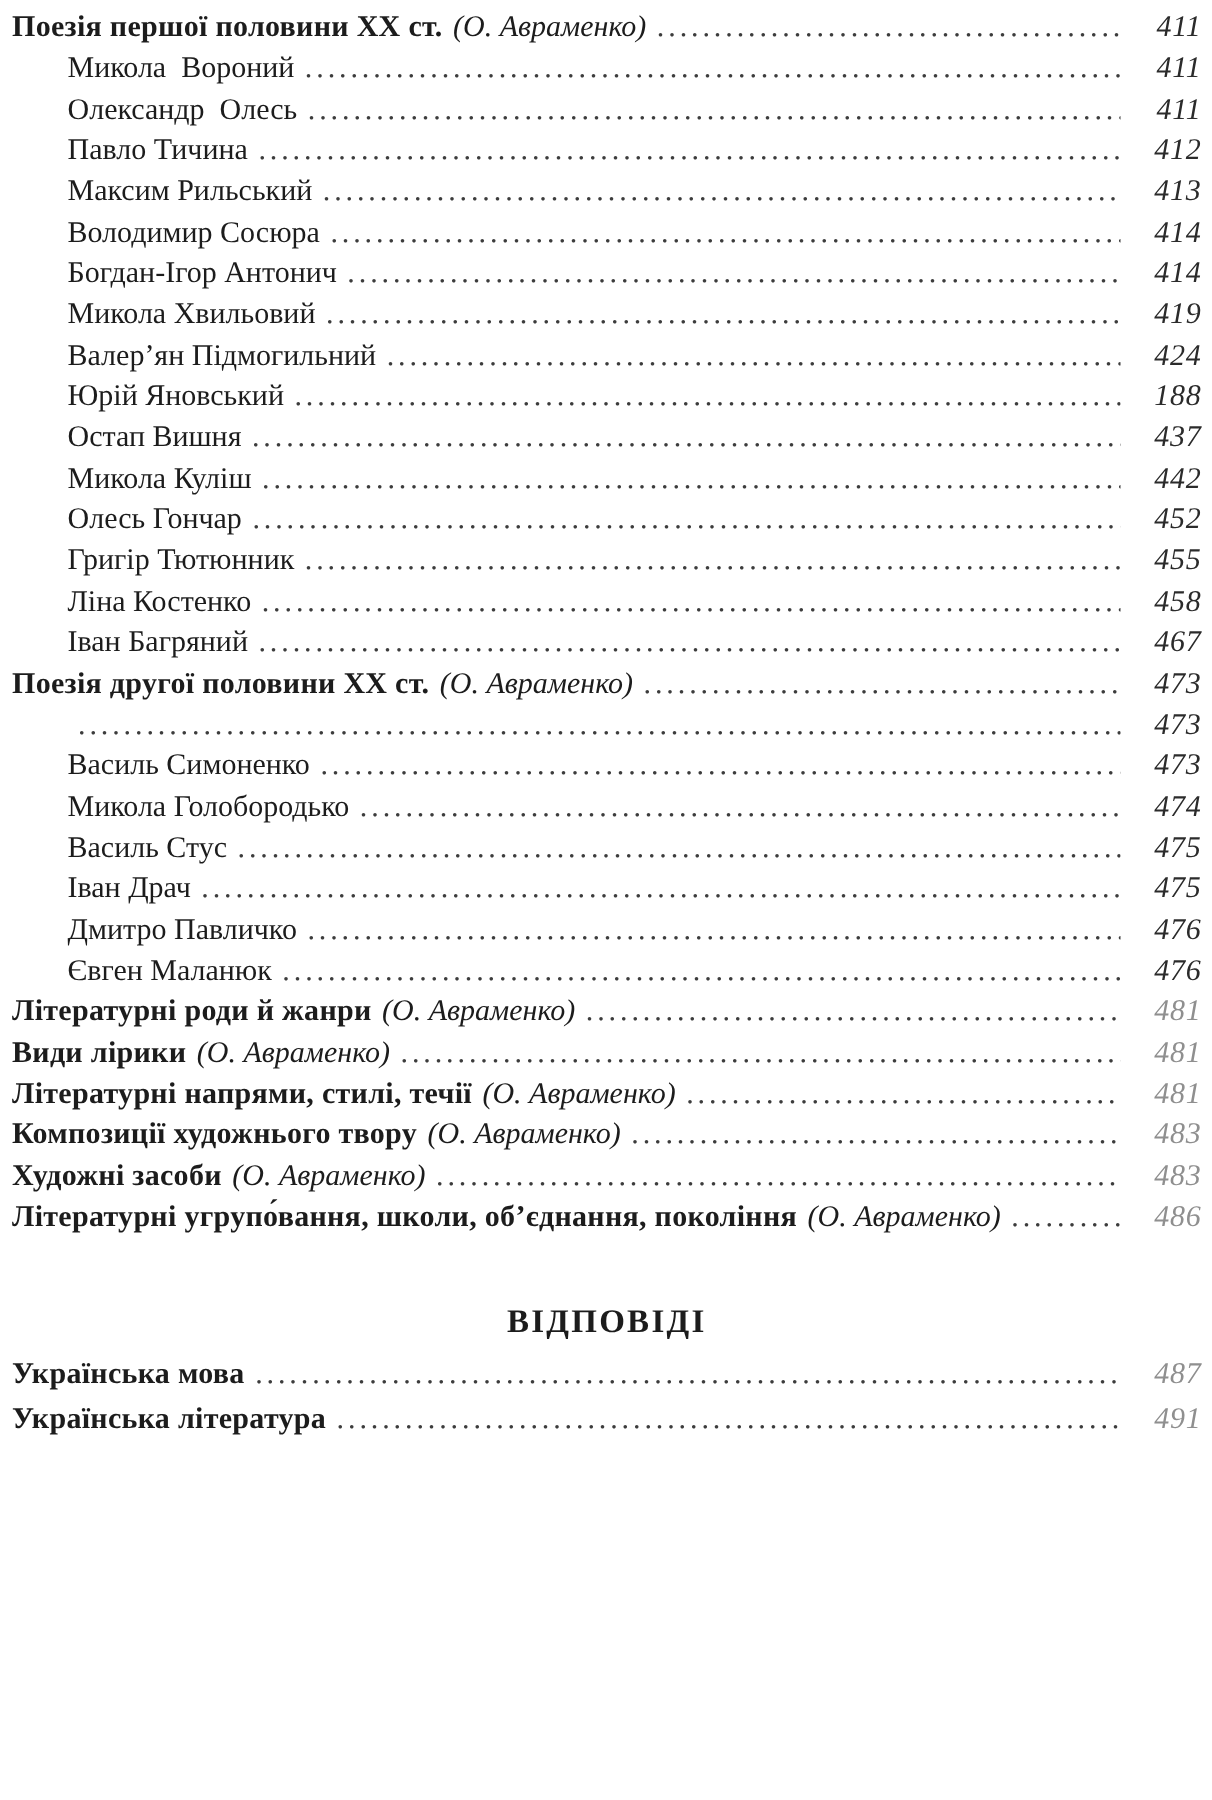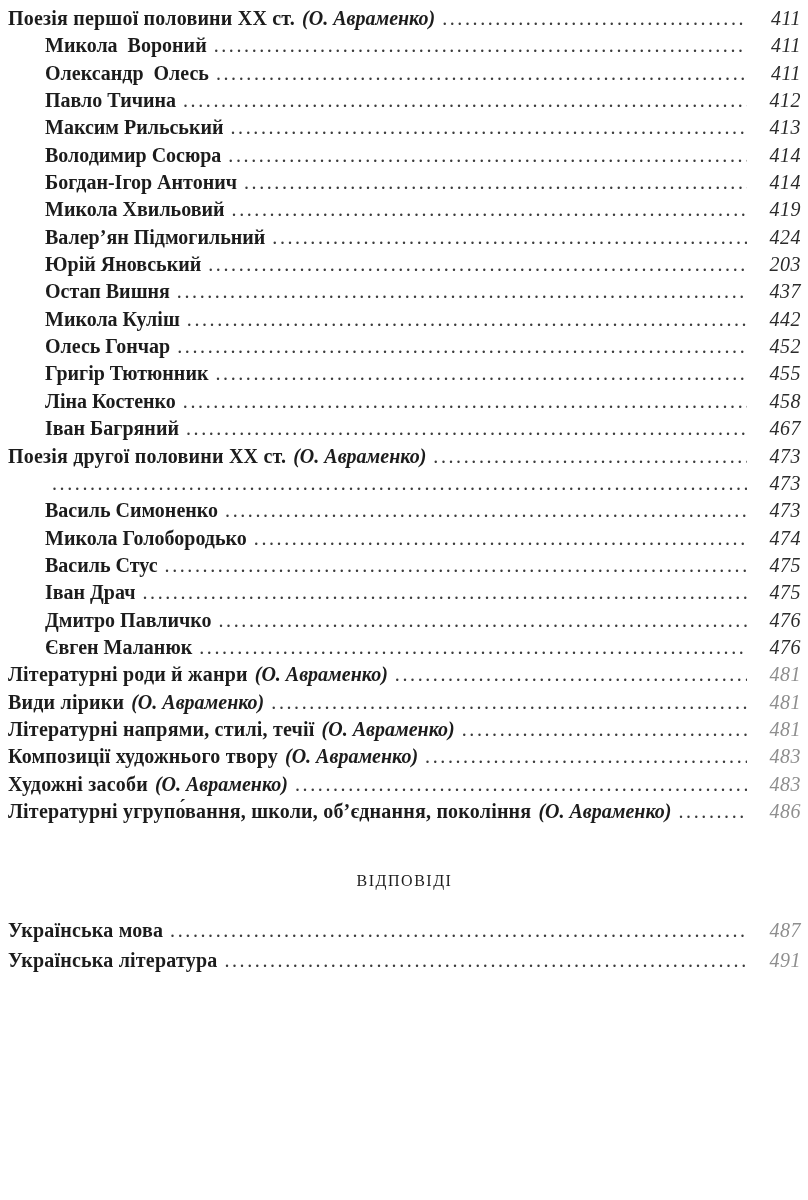--- a/index.html
+++ b/index.html
@@ -23,29 +23,29 @@
   .toc-list { width: 100%; }
   .row {
     display: flex;
     align-items: center;
     height: 27.35px;
     line-height: 27.35px;
   }
   .row .label {
     white-space: pre;
     flex: 0 0 auto;
-    font-weight: bold;
+    font-weight: normal;
   }
   .row.bold .label { font-weight: bold; letter-spacing: 0.2px; }
   .row.indent { padding-left: 37px; }
   .row .author {
     white-space: pre;
     flex: 0 0 auto;
     font-style: italic;
-    font-weight: bold;
+    font-weight: normal;
     margin-left: 7px;
   }
   .row .dots {
     flex: 1 1 auto;
     overflow: hidden;
     white-space: nowrap;
     margin: 0 14px 0 7px;
     letter-spacing: 2.6px;
     color: var(--dots, #3c3c3c);
   }
@@ -59,25 +59,25 @@
     letter-spacing: 0.5px;
     color: var(--num, #2b2b2b);
     font-style: italic;
   }
   .row.faded .pagenum { color: var(--num-faded, #8f8f8f); }
   #answers-heading {
     margin-top: 42px;
     height: 27px;
     line-height: 27px;
     text-align: center;
-    font-weight: normal;
-    font-size: 16px;
+    font-weight: bold;
+    font-size: 22px;
     letter-spacing: 1.5px;
   }
-  #answers-list { margin-top: 21px; }
+  #answers-list { margin-top: 7px; }
   #answers-list .row { height: 30px; line-height: 30px; }
 </style>
 </head>
 <body>
 
 <div id="page" style="--page-bg: #ffffff; --text: #1c1c1c; --dots: #3c3c3c; --num: #2b2b2b; --num-faded: #8f8f8f;">
   <div id="toc-list" class="toc-list">
       <div class="row bold">
     <span class="label">Поезія першої половини ХХ ст.</span>
     <span class="author">(О. Авраменко)</span>
@@ -129,21 +129,21 @@
       <div class="row indent">
     <span class="label">Валер’ян Підмогильний</span>
 
     <span class="dots"></span>
     <span class="pagenum">424</span>
   </div>
       <div class="row indent">
     <span class="label">Юрій Яновський</span>
 
     <span class="dots"></span>
-    <span class="pagenum">203</span>
+    <span class="pagenum">188</span>
   </div>
       <div class="row indent">
     <span class="label">Остап Вишня</span>
 
     <span class="dots"></span>
     <span class="pagenum">437</span>
   </div>
       <div class="row indent">
     <span class="label">Микола Куліш</span>
 

